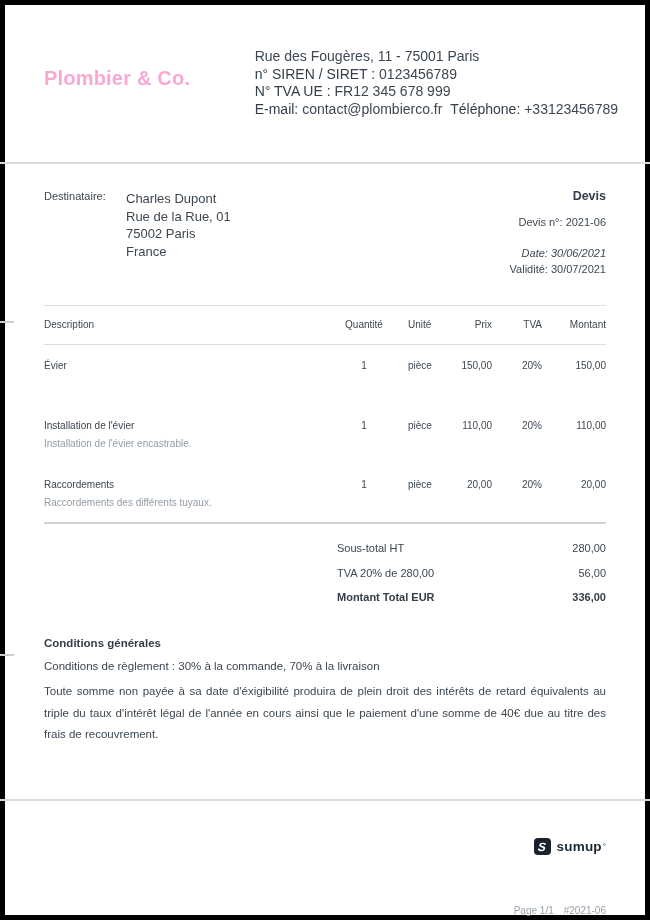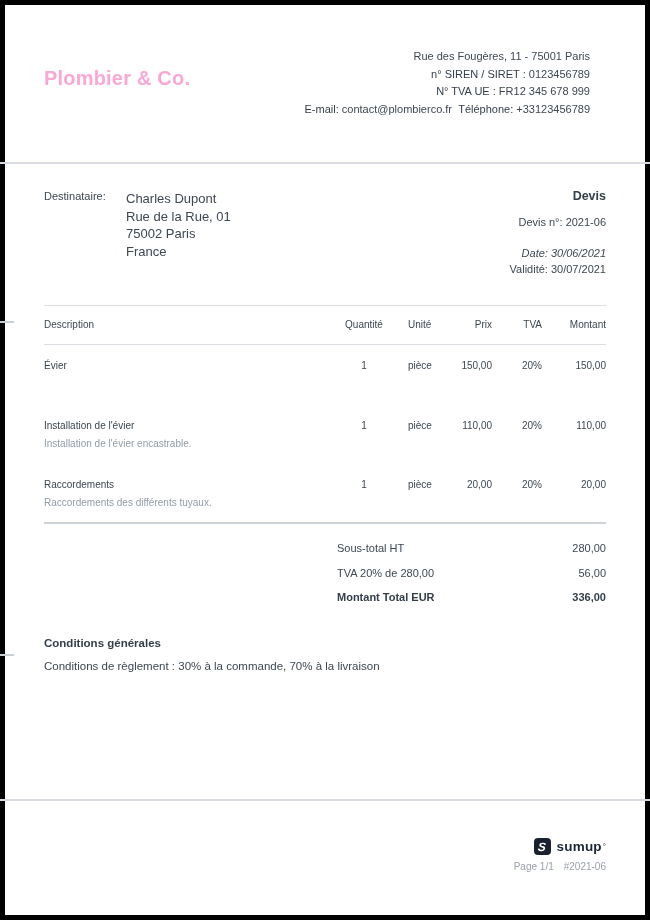--- a/index.html
+++ b/index.html
@@ -1,21 +1,21 @@
 <!DOCTYPE html>
 <html><head>
 <meta charset="utf-8">
 <style>
   html,body{margin:0;padding:0;background:#000;}
   .canvas{position:relative;width:650px;height:920px;background:#000;overflow:hidden;
           font-family:"Liberation Sans","DejaVu Sans",sans-serif;color:#3d4752;}
   .page{position:absolute;left:5px;top:5px;right:5px;bottom:5px;background:#ffffff;}
   .abs{position:absolute;}
   .company{left:44px;top:67px;font-size:20px;font-weight:700;color:#f9a8d4;letter-spacing:.2px;}
-  .hdr-right{right:60px;top:48px;text-align:right;font-size:11px;line-height:17.5px;color:#3d4752;}
+  .hdr-right{right:32px;top:48px;font-size:14px;line-height:17.5px;color:#3d4752;}
   .hdr-right b{font-weight:400;color:#333e4a;}
   .rule{left:0;right:0;height:2px;background:#d7dade;}
   .rule-hdr{top:162px;}
   .rule-ftr{top:799px;}
   .foldmark{left:0;width:14px;height:2px;background:#c9ced3;}
   .fold1{top:321px;}
   .fold2{top:654px;}
   .dest-label{left:44px;top:190px;font-size:11px;}
   .dest-addr{left:126px;top:190px;font-size:13px;line-height:17.5px;}
   .quote{right:44px;text-align:right;font-size:11px;}
@@ -45,21 +45,21 @@
   .terms-h{left:44px;top:637px;font-size:11.5px;font-weight:700;color:#333e4a;}
   .terms-l1{left:44px;top:660px;font-size:11.5px;}
   .terms-p{left:44px;top:681px;width:562px;font-size:11.5px;line-height:21.5px;text-align:justify;}
   .brand{right:44px;top:838px;display:flex;align-items:center;}
   .brand-logo{width:17px;height:17px;background:#1a212e;border-radius:4px;display:flex;
               align-items:center;justify-content:center;margin-right:6px;}
   .brand-logo span{color:#fff;font-weight:700;font-style:italic;font-size:12px;line-height:1;
                    transform:skewX(-6deg);}
   .brand-text{font-size:13.5px;font-weight:700;color:#1b2733;letter-spacing:.2px;}
   .brand-mark{font-size:8px;color:#1b2733;vertical-align:6px;margin-left:1px;}
-  .pageinfo{right:44px;top:861px;font-size:10px;color:#9aa2ac;}
+  .pageinfo{right:44px;top:905px;font-size:10px;color:#9aa2ac;}
   .pageinfo .sep{display:inline-block;width:10px;}
 </style>
 </head>
 <body>
 
 <div class="canvas">
   <div class="page"></div>
 
   <div class="abs company">Plombier &amp; Co.</div>
   <div class="abs hdr-right">
@@ -135,20 +135,21 @@
     <span class="tot-label">TVA 20% de 280,00</span>
     <span class="tot-value">56,00</span>
   </div>
   <div class="abs tot-row tot3">
     <span class="tot-label">Montant Total EUR</span>
     <span class="tot-value">336,00</span>
   </div>
 
   <div class="abs terms-h">Conditions générales</div>
   <div class="abs terms-l1">Conditions de règlement : 30% à la commande, 70% à la livraison</div>
+  <div class="abs terms-p">Toute somme non payée à sa date d'éxigibilité produira de plein droit des intérêts de retard équivalents au triple du taux d'intérêt légal de l'année en cours ainsi que le paiement d'une somme de 40€ due au titre des frais de recouvrement.</div>
 
   <div class="abs rule rule-ftr"></div>
   <div class="abs brand">
     <div class="brand-logo">
         <span>S</span>
       </div>
     <span class="brand-text">sumup</span>
       <span class="brand-mark">°</span>
   </div>
   <div class="abs pageinfo">

